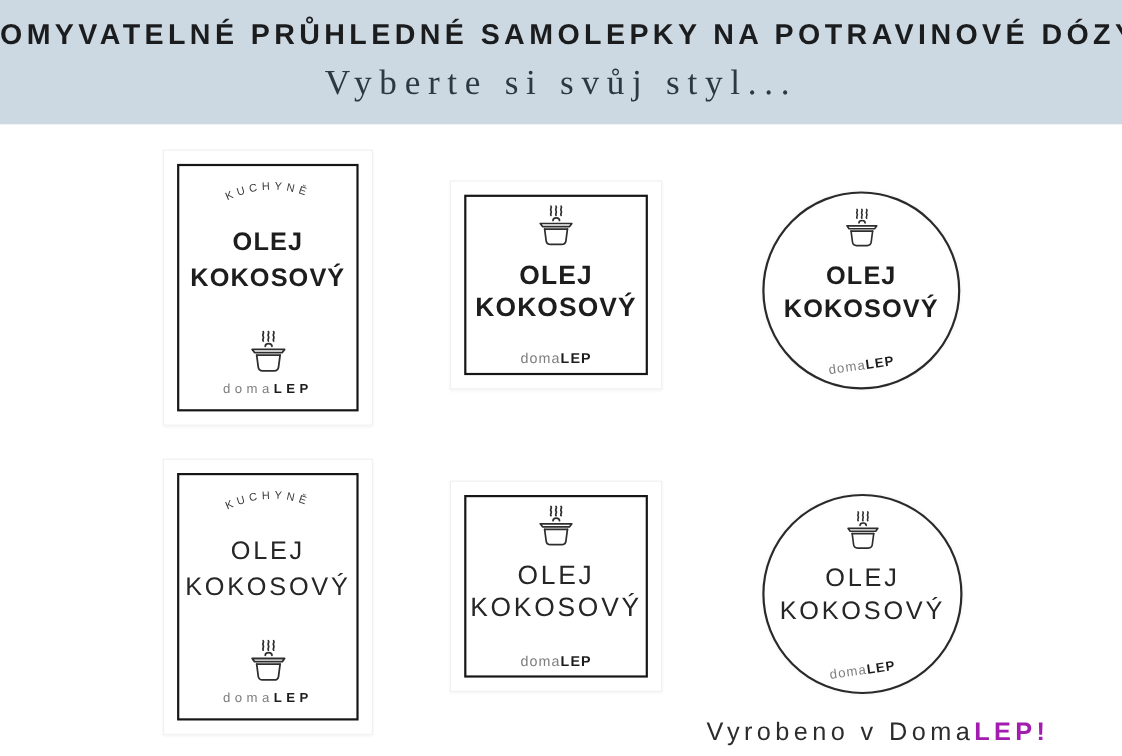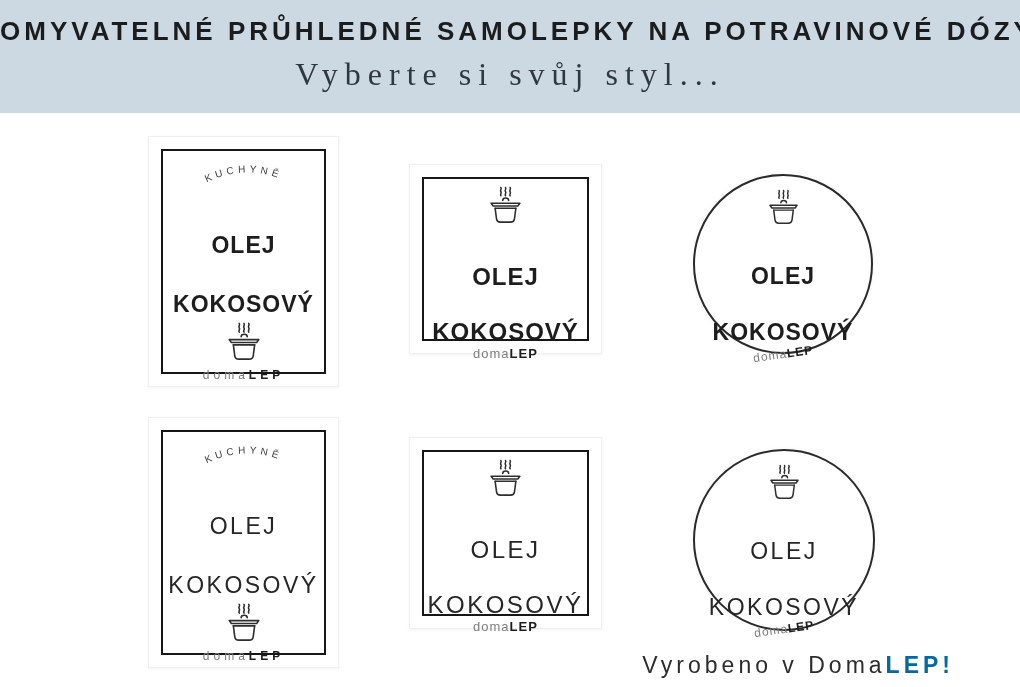--- a/index.html
+++ b/index.html
@@ -38,41 +38,41 @@
   .rect1{left:148px;top:136px;width:189px;height:249px;}
   .sq1  {left:409px;top:164px;width:191px;height:188px;}
   .ci1  {left:693px;top:174px;width:176px;height:176px;}
   .rect2{left:148px;top:417px;width:189px;height:249px;}
   .sq2  {left:409px;top:437px;width:191px;height:190px;}
   .ci2  {left:693px;top:449px;width:178px;height:178px;}
   
   .arc{margin-top:4px;flex:0 0 auto;}
   .arc text{font-family:"Liberation Sans",sans-serif;font-size:10px;letter-spacing:4px;fill:#3d3d3d;}
   .name{text-align:center;color:#1d1d1d;white-space:nowrap;}
-  .name span{display:block;margin-top:26px;}
+  .name span{display:block;}
   .bold-style .name{font-weight:800;letter-spacing:1px;}
   .light-style .name{font-weight:400;letter-spacing:2.5px;color:#262626;}
   .rect-body .name{margin-top:10px;font-size:23px;line-height:33px;}
   .sq-body .name{margin-top:10px;font-size:24px;line-height:29px;}
   .ci-body .name{margin-top:8px;font-size:23px;line-height:30px;}
   .pot{flex:0 0 auto;}
   .rect-body .pot{margin-top:auto;width:38px;height:42px;}
   .sq-body .pot{margin-top:6px;width:37px;height:41px;}
   .ci-body .pot{margin-top:12px;width:35px;height:39px;}
   .brand{color:#7d7d7d;white-space:nowrap;}
   .brand b{color:#1c1c1c;font-weight:800;}
   .rect-body .brand{margin:5px 0 12px;font-size:12px;letter-spacing:4px;}
   .sq-body .brand{margin-top:auto;margin-bottom:6px;font-size:13px;letter-spacing:1px;}
   .ci-body .brand{margin-top:auto;margin-bottom:13px;font-size:12px;letter-spacing:1px;transform:rotate(-8deg);}
   
   .footer{
     position:absolute;top:652px;right:66px;font-size:23px;letter-spacing:4px;
     color:#2c2c2c;white-space:nowrap;
   }
-  .footer b{font-weight:800;color:#0369a1;}
+  .footer b{font-weight:800;color:#a21caf;}
 </style>
 </head>
 <body>
 
 <div class="canvas">
 
   <div class="header">
     <div class="title">OMYVATELNÉ PRŮHLEDNÉ SAMOLEPKY NA POTRAVINOVÉ DÓZY.</div>
     <div class="subtitle">Vyberte si svůj styl...</div>
   </div>

